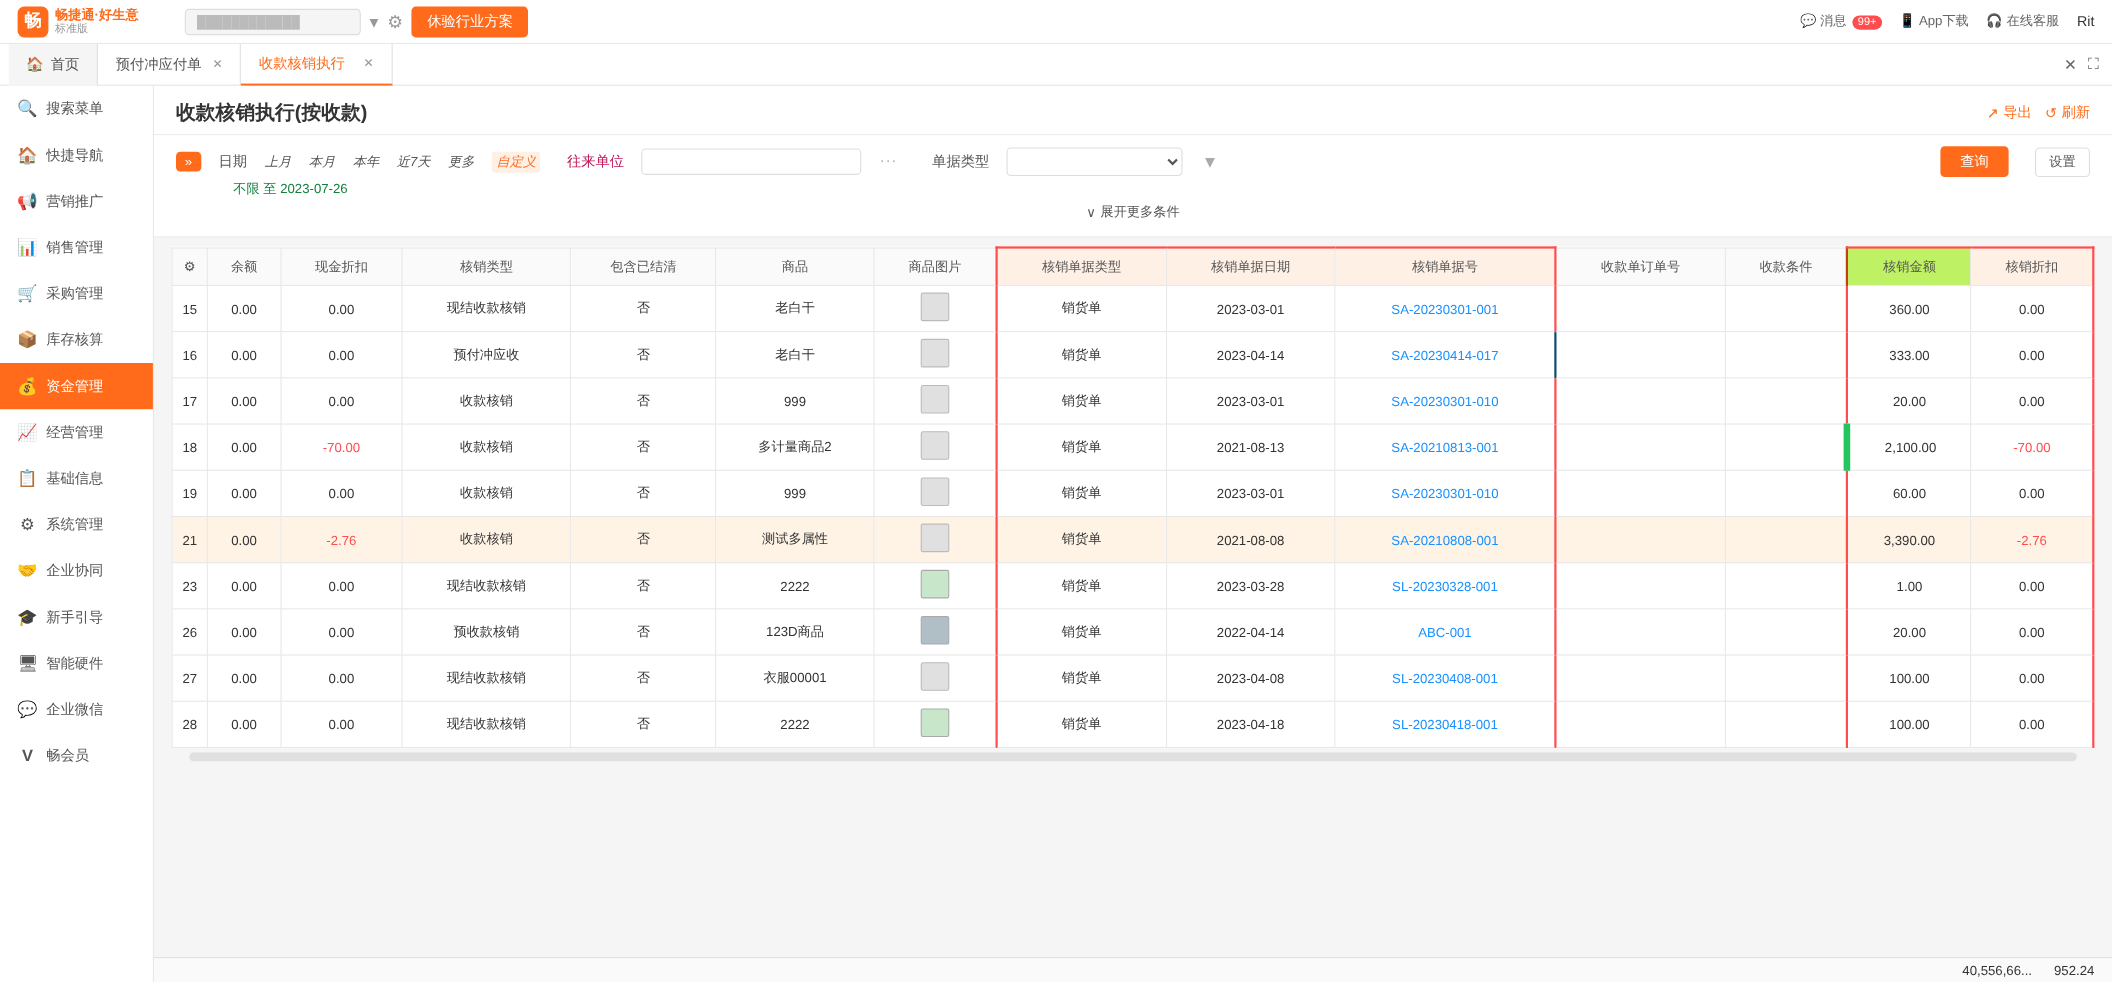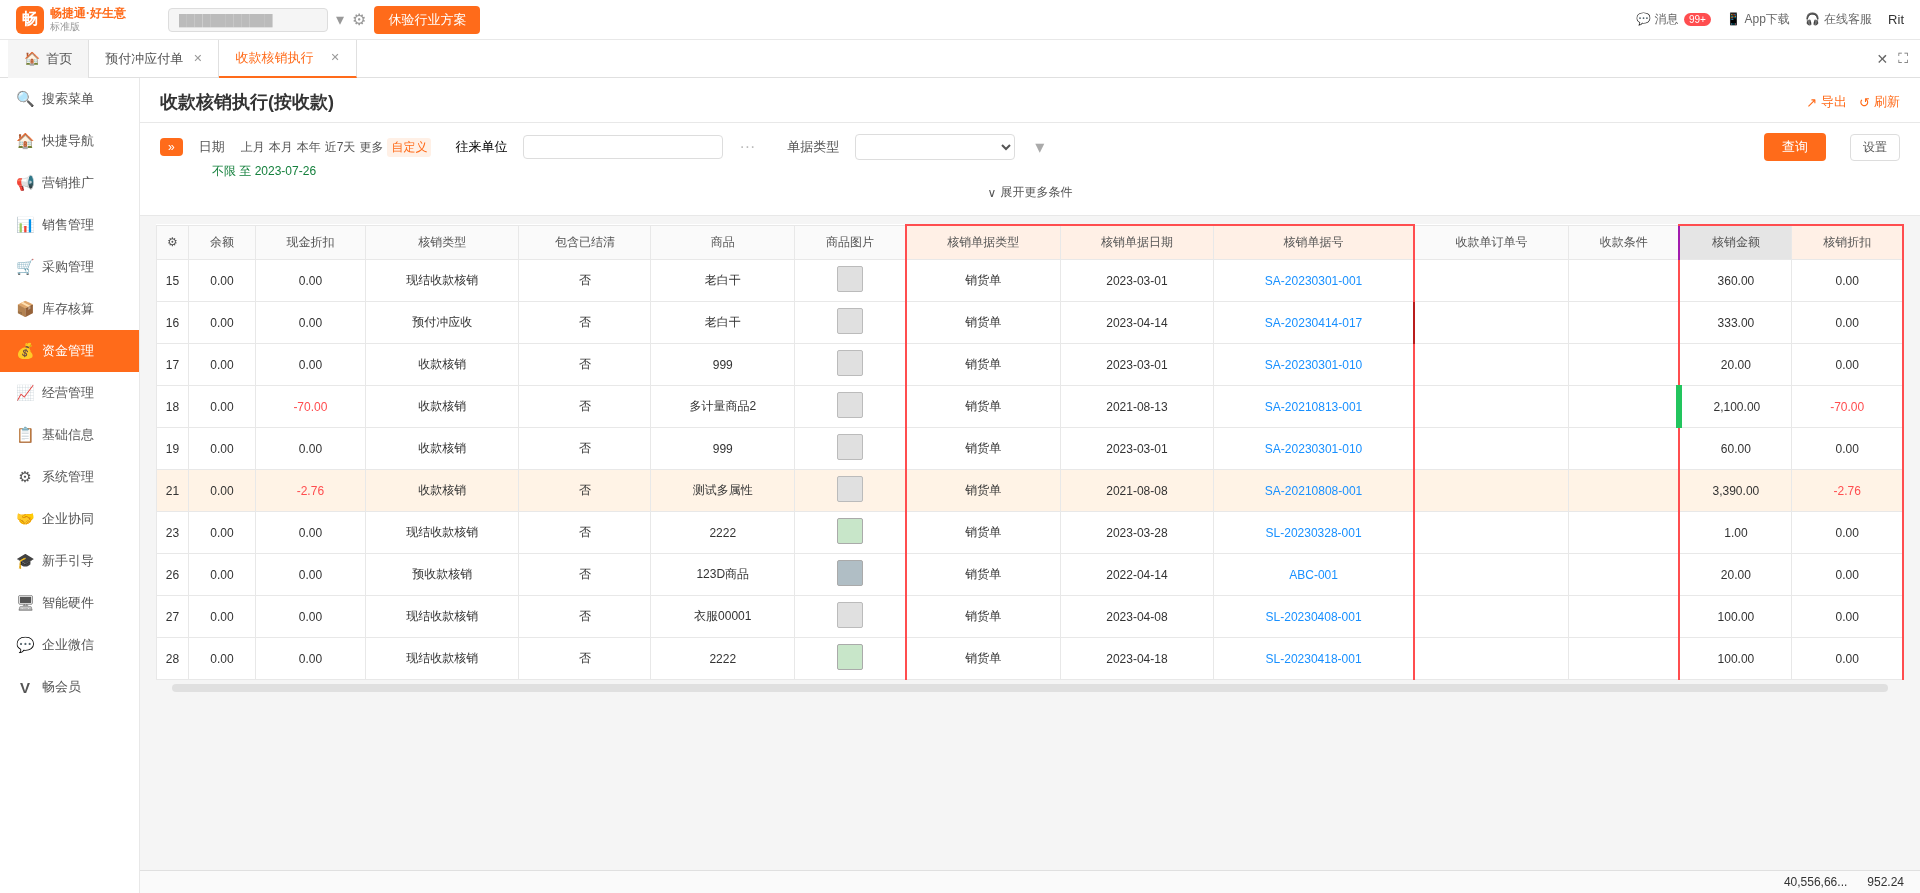--- a/index.html
+++ b/index.html
@@ -37,21 +37,21 @@
     .content { flex: 1; display: flex; flex-direction: column; background: #f5f5f5; overflow: hidden; }
     .page-header { background: #fff; padding: 12px 20px 8px 20px; border-bottom: 1px solid #e8e8e8; display: flex; align-items: center; justify-content: space-between; }
     .page-title { font-size: 18px; font-weight: 600; color: #333; }
     .page-actions { display: flex; align-items: center; gap: 12px; font-size: 13px; color: #ff6b1a; cursor: pointer; }
 
     
     .filter-bar { background: #fff; padding: 10px 20px; border-bottom: 1px solid #e8e8e8; }
     .filter-row { display: flex; align-items: center; gap: 16px; flex-wrap: wrap; }
     .filter-expand-btn { background: #ff6b1a; color: #fff; border: none; border-radius: 4px; padding: 2px 8px; cursor: pointer; font-size: 12px; }
     .filter-label { font-size: 13px; color: #555; }
-    .filter-date-group { display: flex; align-items: center; gap: 4px; }
+    .filter-date-group { display: flex; align-items: center; gap: 16px; font-style: italic; }
     .filter-date-link { color: #555; font-size: 12px; cursor: pointer; }
     .filter-date-link.active { color: #ff6b1a; background: #fff0e6; border-radius: 3px; padding: 1px 4px; }
     .filter-date-range { color: #15803d; font-size: 12px; margin-top: 2px; }
     .filter-input { border: 1px solid #ddd; border-radius: 4px; padding: 4px 8px; font-size: 12px; min-width: 120px; color: #999; }
     .filter-select { border: 1px solid #ddd; border-radius: 4px; padding: 4px 8px; font-size: 12px; min-width: 120px; color: #555; background: #fff; }
     .query-btn { background: #ff6b1a; color: #fff; border: none; border-radius: 4px; padding: 5px 18px; font-size: 13px; cursor: pointer; margin-left: auto; }
     .settings-btn { border: 1px solid #ddd; background: #fff; color: #555; border-radius: 4px; padding: 4px 12px; font-size: 12px; cursor: pointer; margin-left: 8px; }
     .expand-conditions { display: flex; justify-content: center; padding: 4px 0; }
     .expand-link { color: #555; font-size: 12px; cursor: pointer; display: flex; align-items: center; gap: 4px; }
 
@@ -204,21 +204,21 @@
         <button class="filter-expand-btn">»</button>
         <span class="filter-label">日期</span>
         <div class="filter-date-group">
           <span class="filter-date-link">上月</span>
           <span class="filter-date-link">本月</span>
           <span class="filter-date-link">本年</span>
           <span class="filter-date-link">近7天</span>
           <span class="filter-date-link">更多</span>
           <span class="filter-date-link active">自定义</span>
         </div>
-        <span style="margin-left:8px;font-size:13px;color:#000000">往来单位</span>
+        <span style="margin-left:8px;font-size:13px;color:#be185d">往来单位</span>
         <input class="filter-input" style="width: 200px;">
         <span style="color:#bbb;font-size:16px">···</span>
         <span style="margin-left:16px;font-size:13px;color:#555">单据类型</span>
         <select class="filter-select" style="width:160px">
           <option></option>
         </select>
         <span style="color:#aaa;font-size:18px;margin-left:4px">▾</span>
         <button class="query-btn">查询</button>
         <button class="settings-btn">设置</button>
       </div>
@@ -242,21 +242,21 @@
             <th>现金折扣</th>
             <th>核销类型</th>
             <th>包含已结清</th>
             <th>商品</th>
             <th>商品图片</th>
             <th style="border-left:2px solid #ff4d4f;border-top:2px solid #ff4d4f;border-right:1px solid #e8e8e8;background:#fff0e6">核销单据类型</th>
             <th style="border-top:2px solid #ff4d4f;background:#fff0e6">核销单据日期</th>
             <th style="border-top:2px solid #ff4d4f;border-right:2px solid #ff4d4f;background:#fff0e6">核销单据号</th>
             <th>收款单订单号</th>
             <th>收款条件</th>
-            <th style="border-left:2px solid #a21caf;border-top:2px solid #ff4d4f;background:#e5e5e5">核销金额</th>
+            <th style="border-left:2px solid #c2410c;border-top:2px solid #ff4d4f;background:#bef264">核销金额</th>
             <th style="border-top:2px solid #ff4d4f;border-right:2px solid #ff4d4f;background:#fff0e6">核销折扣</th>
           </tr>
         </thead>
         <tbody id="table-body">
         <tr>
       <td>15</td>
       <td>0.00</td>
       <td style="">0.00</td>
       <td>现结收款核销</td>
       <td>否</td>
@@ -273,21 +273,21 @@
             <tr>
       <td>16</td>
       <td>0.00</td>
       <td style="">0.00</td>
       <td>预付冲应收</td>
       <td>否</td>
       <td>老白干</td>
       <td><span style="display:inline-block;width:26px;height:26px;background:#e0e0e0;border:1px solid #bbb;border-radius:2px"></span></td>
       <td style="border-left:2px solid #ff4d4f">销货单</td>
       <td>2023-04-14</td>
-      <td style="border-right:2px solid #b91c1c"><a class="link-text" href="#">SA-20230414-017</a></td>
+      <td style="border-right:2px solid #0c4a6e"><a class="link-text" href="#">SA-20230414-017</a></td>
       <td></td>
       <td></td>
       <td style="border-left:2px solid #ff4d4f;">333.00</td>
       <td style="border-right:2px solid #ff4d4f;">0.00</td>
     </tr>
             <tr>
       <td>17</td>
       <td>0.00</td>
       <td style="">0.00</td>
       <td>收款核销</td>

